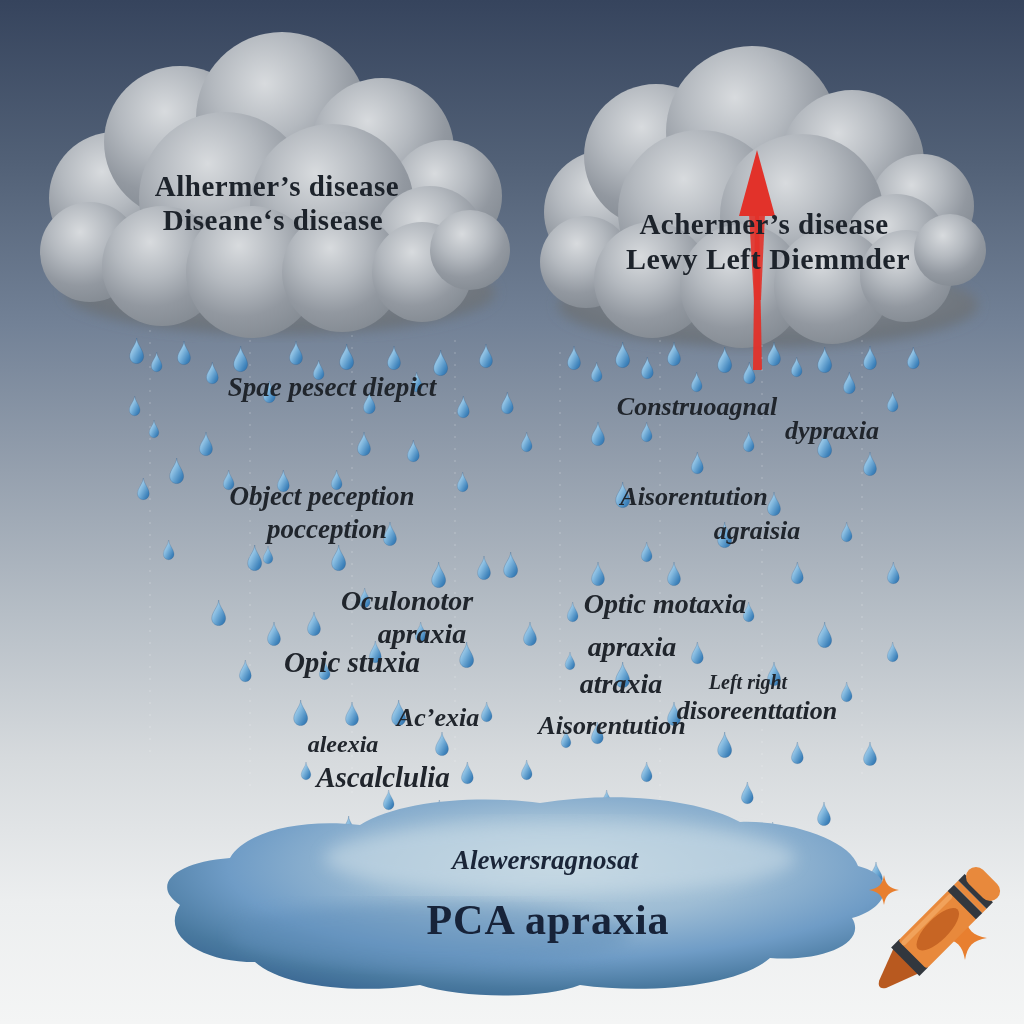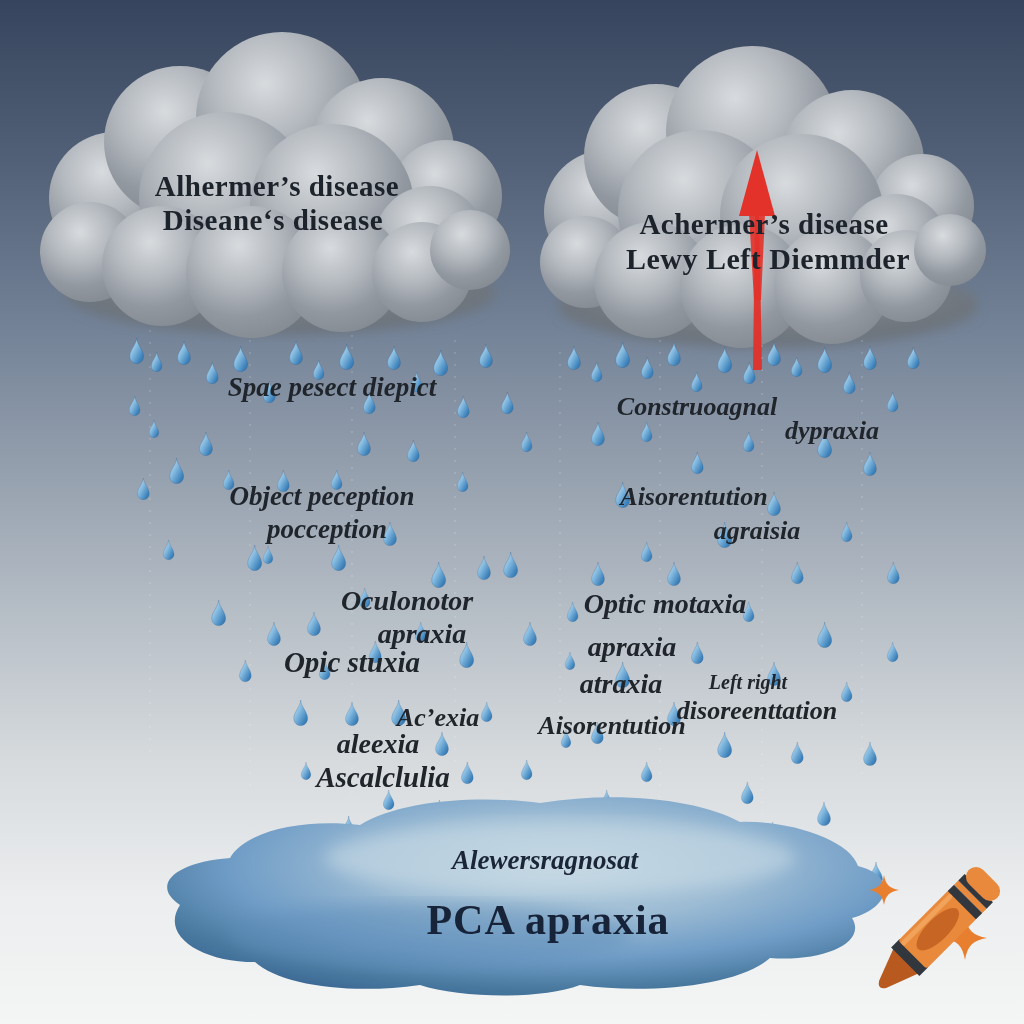--- a/index.html
+++ b/index.html
@@ -253,21 +253,21 @@
     <div class="cloud-label" style="left:764px;top:224px;font-size:29px;">Achermer’s disease</div>
     <div class="cloud-label" style="left:768px;top:259px;font-size:30px;">Lewy Left Diemmder</div>
 
     <div class="rain-label" style="left:332px;top:387px;font-size:27px;">Spae pesect diepict</div>
     <div class="rain-label" style="left:322px;top:496px;font-size:27px;">Object peception</div>
     <div class="rain-label" style="left:327px;top:529px;font-size:27px;">pocception</div>
     <div class="rain-label" style="left:407px;top:601px;font-size:28px;">Oculonotor</div>
     <div class="rain-label" style="left:422px;top:634px;font-size:28px;">apraxia</div>
     <div class="rain-label" style="left:352px;top:662px;font-size:29px;">Opic stuxia</div>
     <div class="rain-label" style="left:438px;top:718px;font-size:26px;">Ac’exia</div>
-    <div class="rain-label" style="left:343px;top:744px;font-size:28px;margin-left:35px;">aleexia</div>
+    <div class="rain-label" style="left:343px;top:744px;font-size:24px;">aleexia</div>
     <div class="rain-label" style="left:383px;top:777px;font-size:29px;">Ascalclulia</div>
 
     <div class="rain-label" style="left:697px;top:407px;font-size:26px;">Construoagnal</div>
     <div class="rain-label" style="left:816px;top:431px;font-size:26px;margin-left:16px;">dypraxia</div>
     <div class="rain-label" style="left:694px;top:497px;font-size:26px;">Aisorentution</div>
     <div class="rain-label" style="left:757px;top:531px;font-size:26px;">agraisia</div>
     <div class="rain-label" style="left:665px;top:604px;font-size:28px;">Optic motaxia</div>
     <div class="rain-label" style="left:632px;top:647px;font-size:28px;">apraxia</div>
     <div class="rain-label" style="left:621px;top:684px;font-size:28px;">atraxia</div>
     <div class="rain-label" style="left:748px;top:682px;font-size:20px;text-align:right;">Left right</div>

